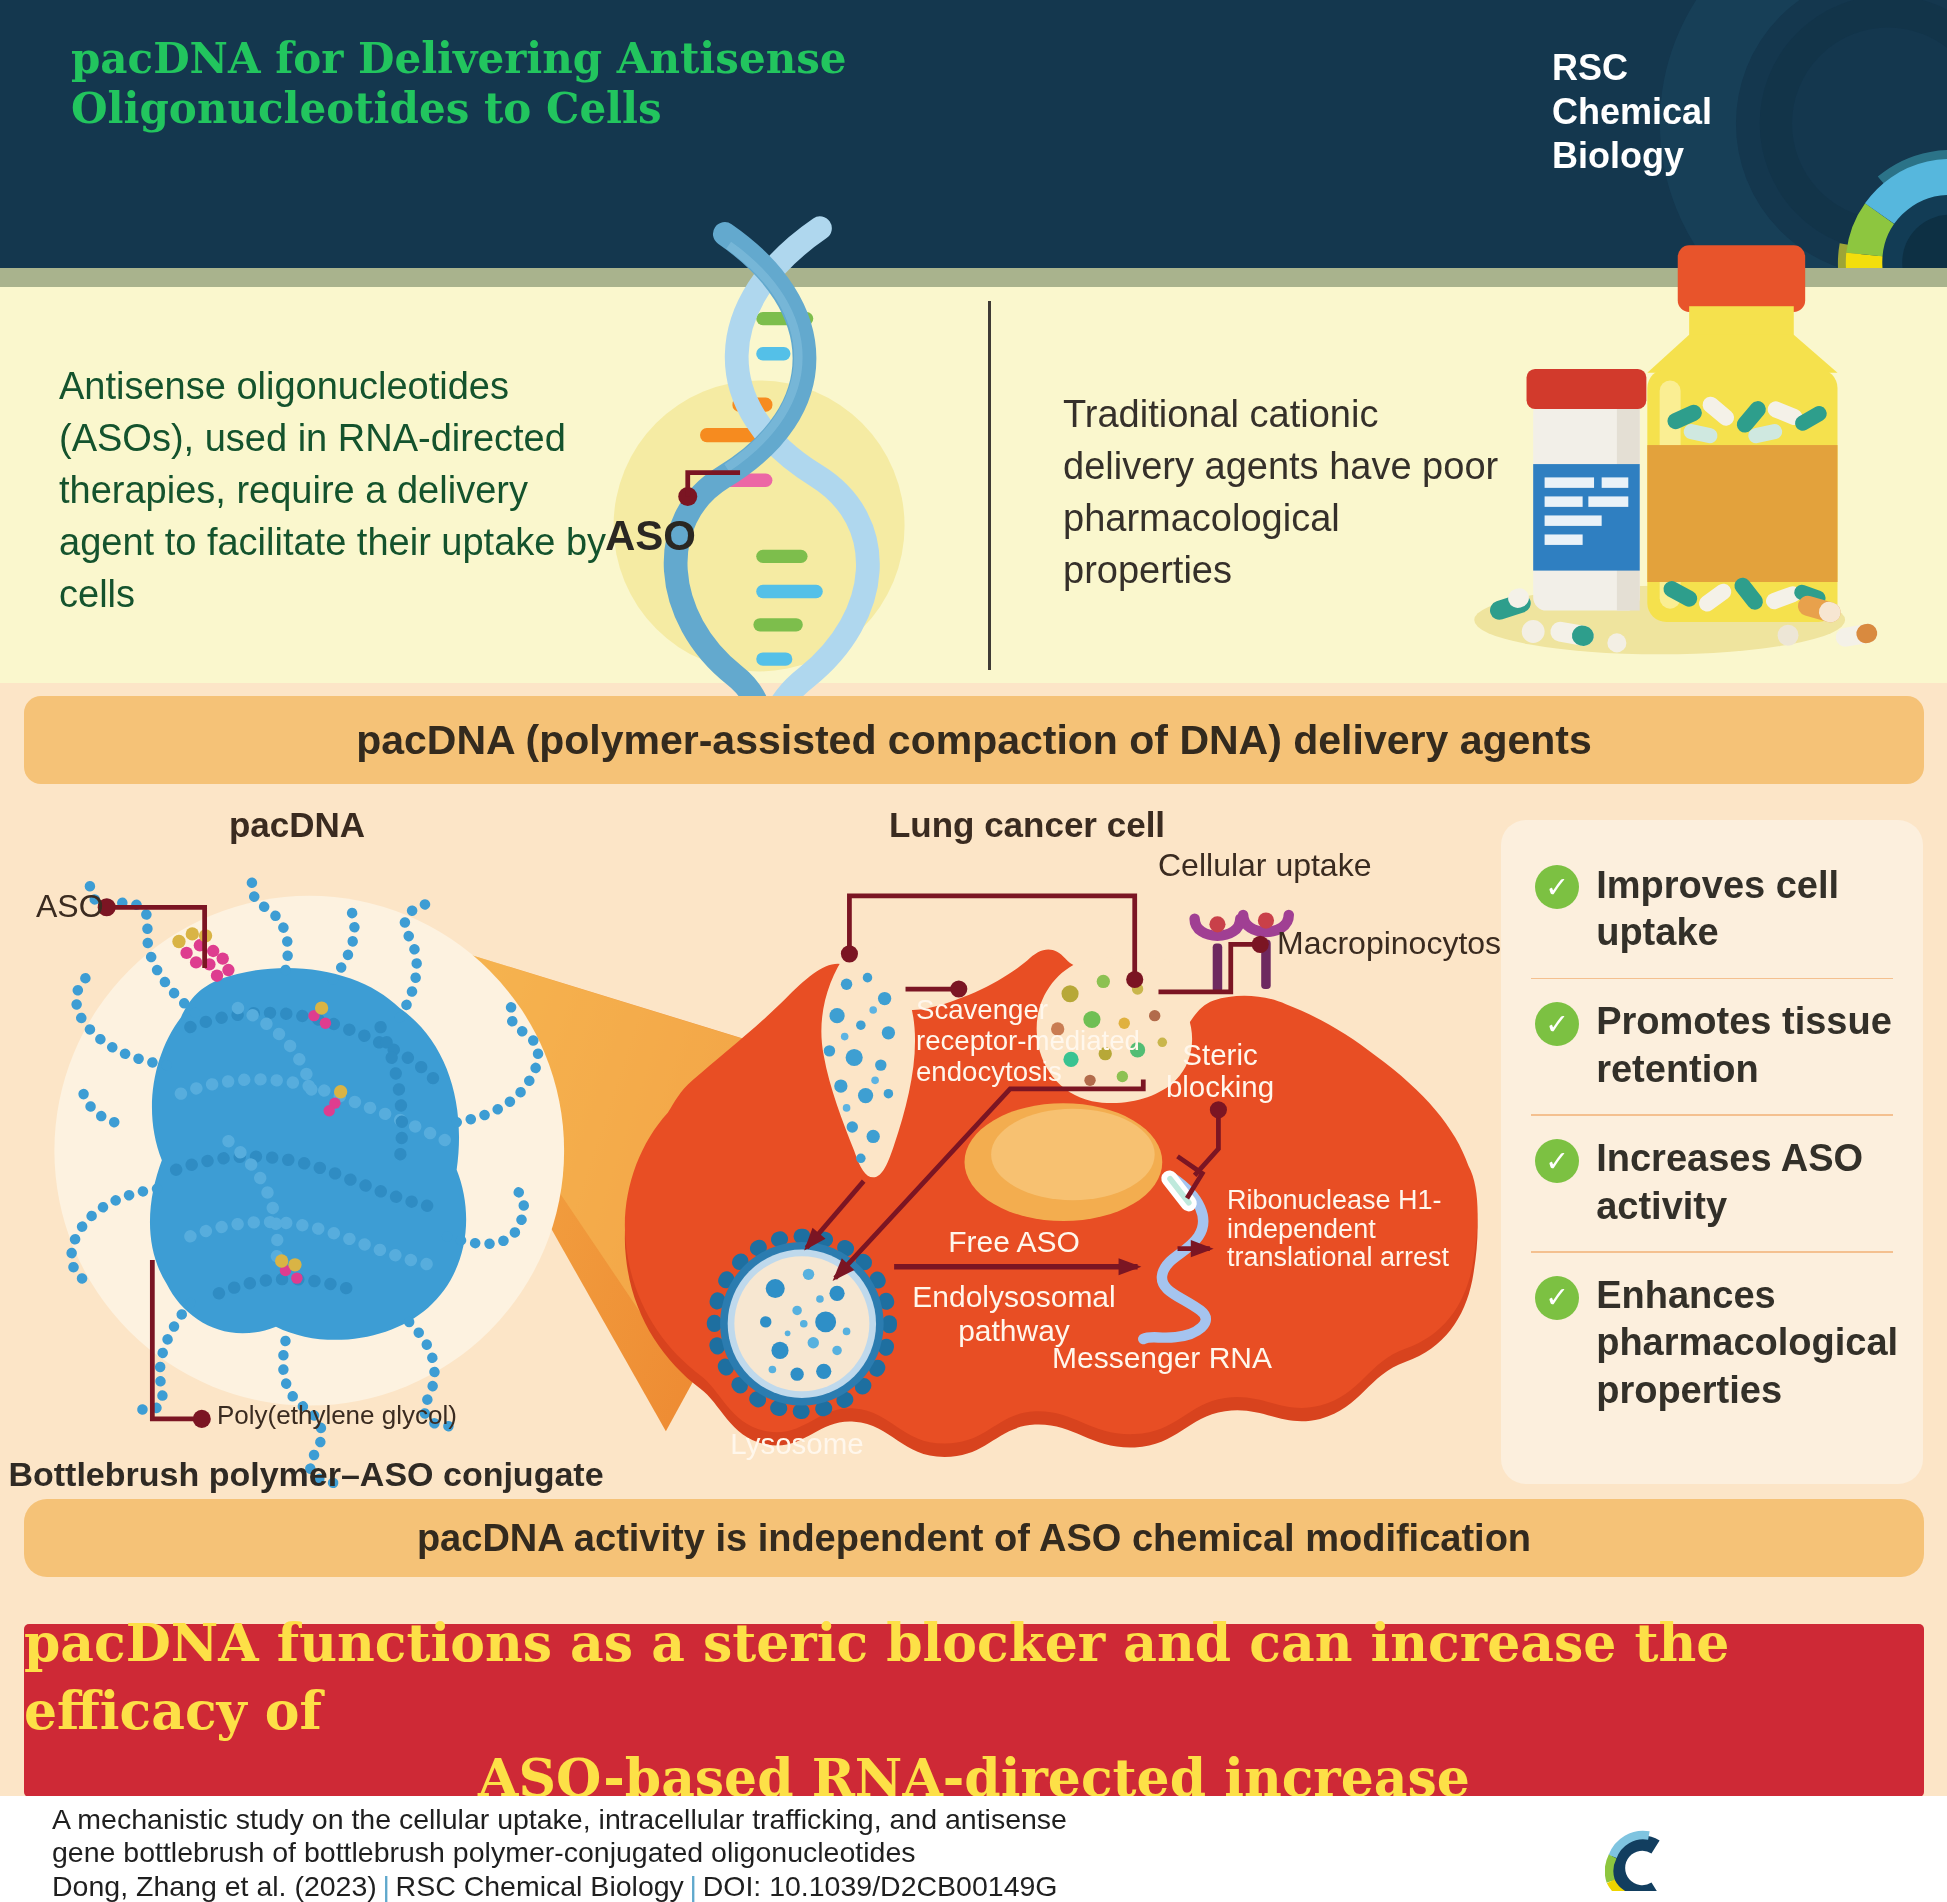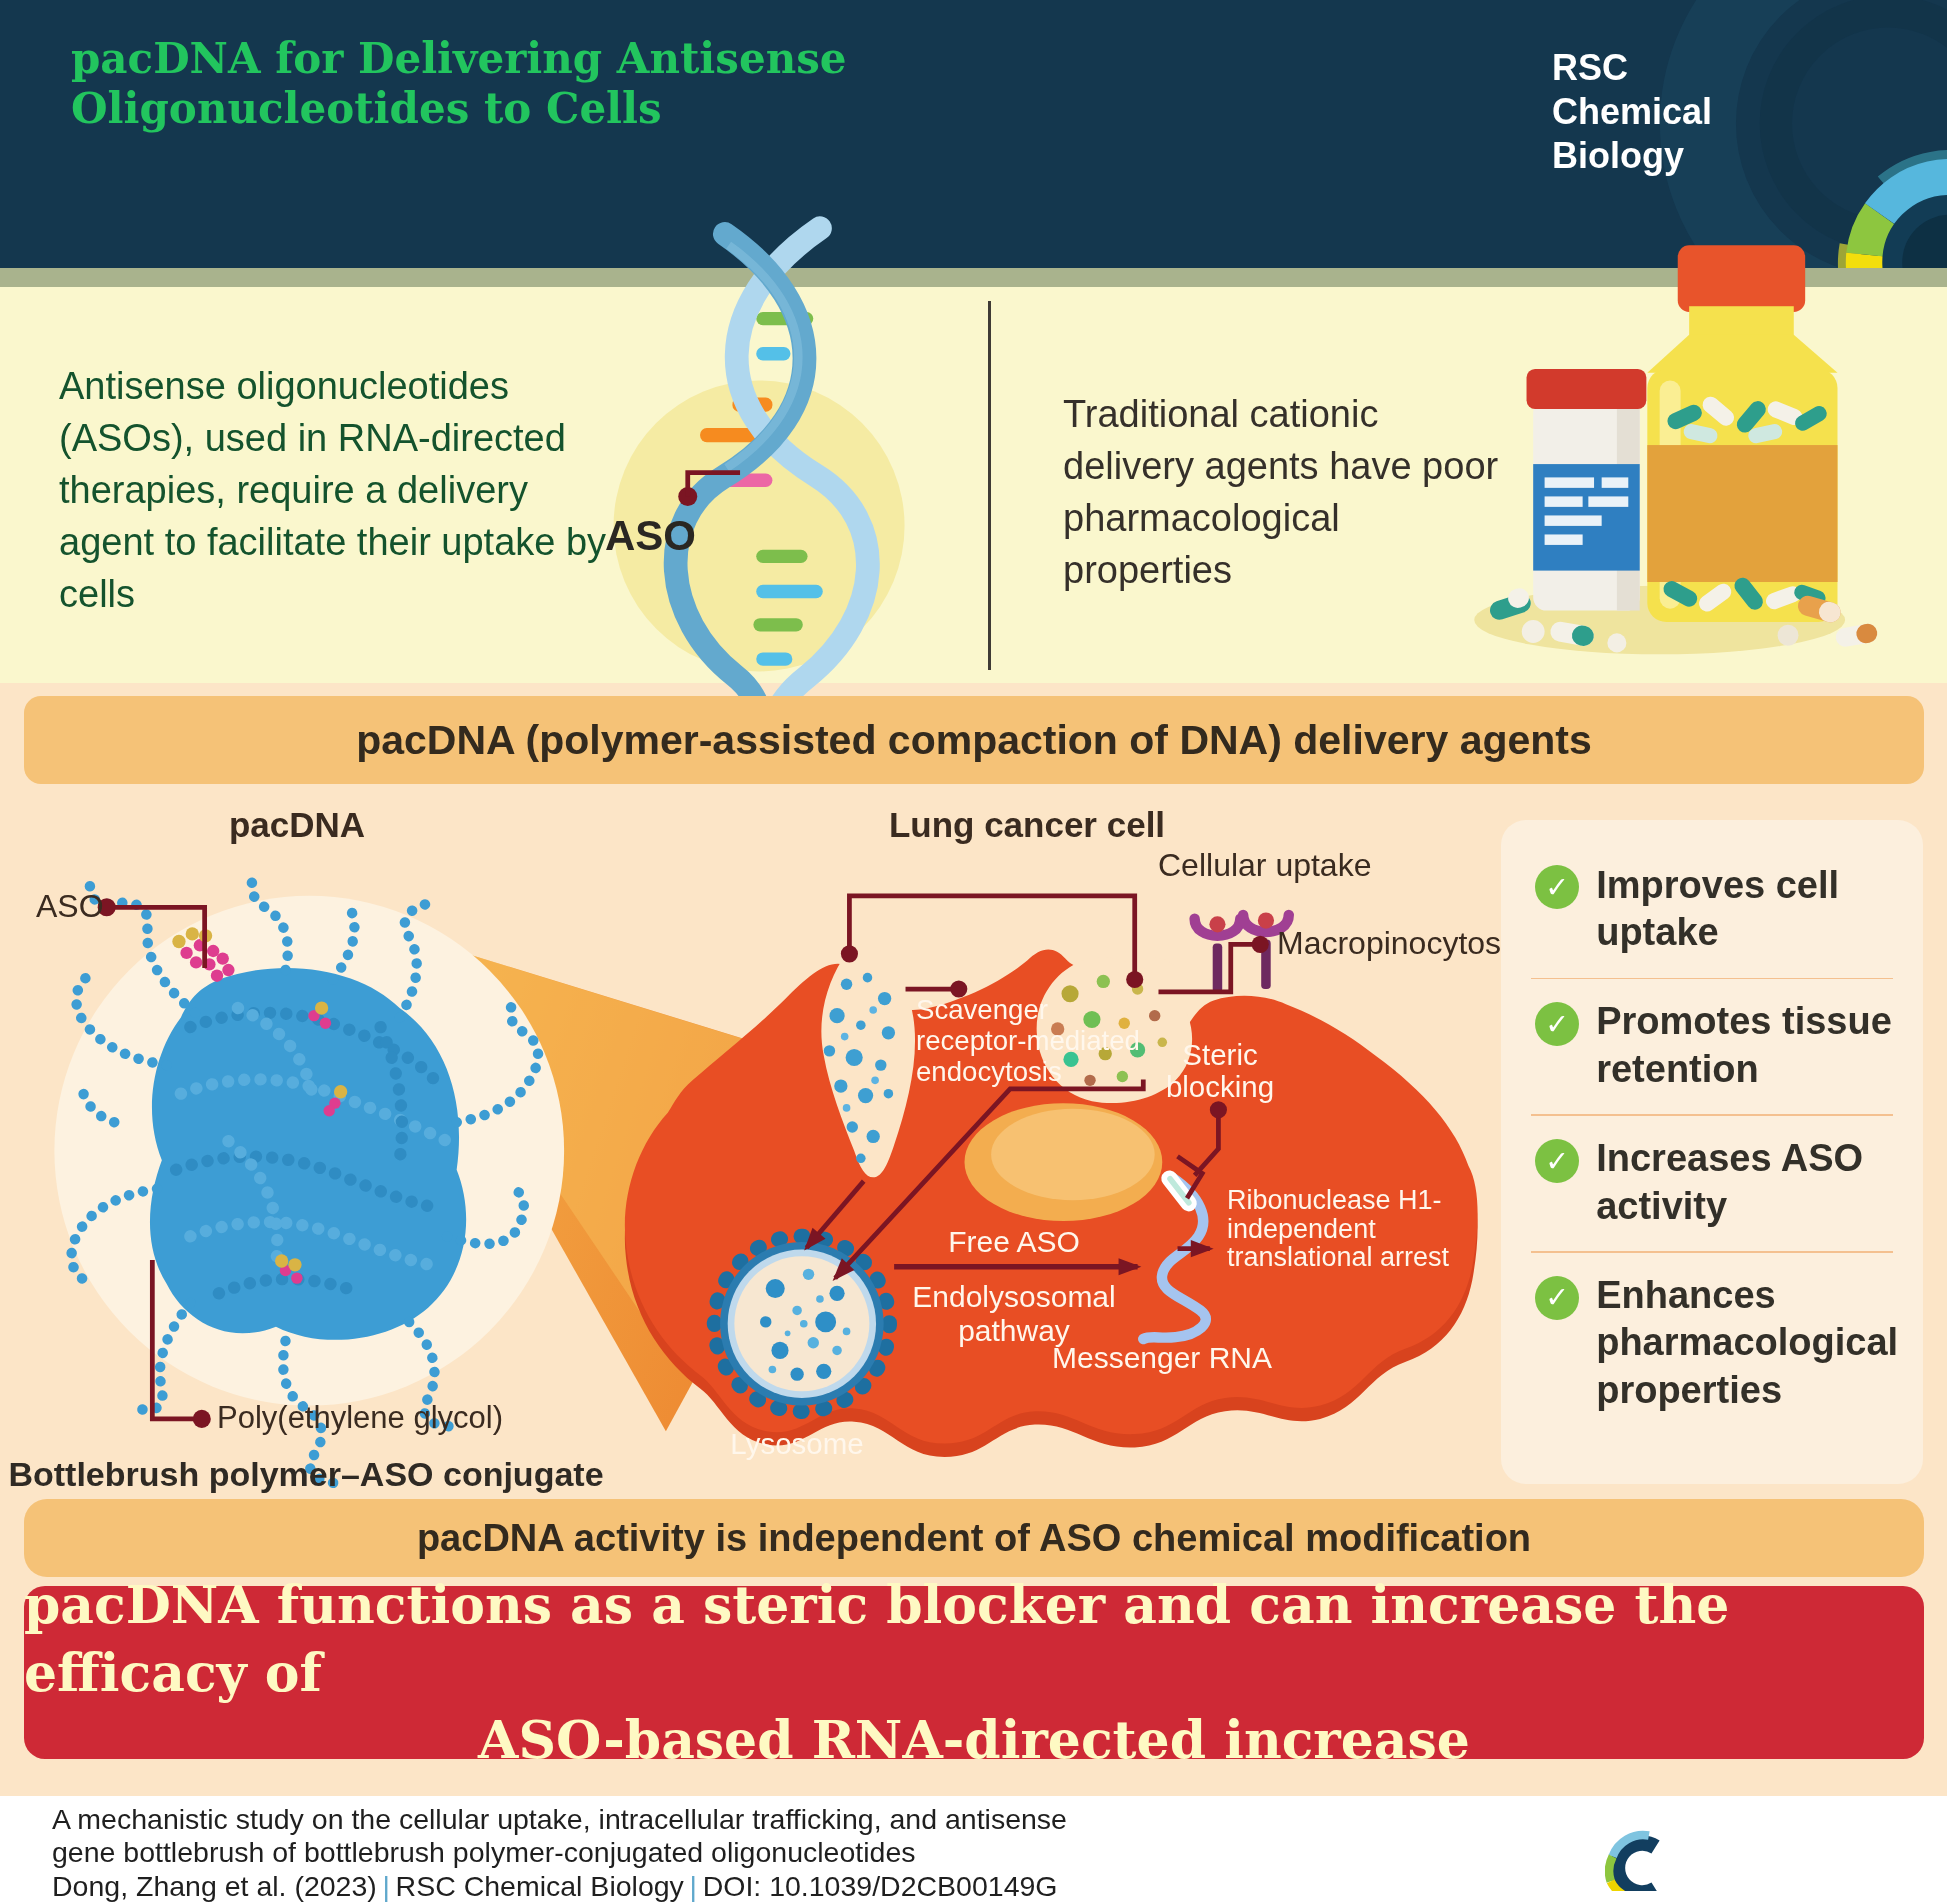--- a/index.html
+++ b/index.html
@@ -26,21 +26,21 @@
   
   .mainsec{left:0;top:683px;width:1948px;height:1113px;background:#FCE5C7;}
   .banner1{left:24px;top:696px;width:1900px;height:88px;background:#F5C277;border-radius:17px;
            display:flex;align-items:center;justify-content:center;
            font-size:41px;font-weight:bold;color:#332A1E;}
   .lbl-dark{color:#3A2B20;font-size:32px;}
   .lbl-white{color:#FFF7EC;}
   .pacdna-lbl{left:297px;top:805px;font-size:35px;font-weight:bold;color:#3A2B20;}
   .cell-lbl{left:1027px;top:805px;font-size:35px;font-weight:bold;color:#3A2B20;}
   .aso-lbl2{left:36px;top:888px;font-size:32px;color:#3A2B20;}
-  .peg-lbl{left:217px;top:1400px;font-size:31px;color:#3A2B20;}
+  .peg-lbl{left:217px;top:1400px;font-size:26px;color:#3A2B20;}
   .conj-lbl{left:306px;top:1455px;font-size:34px;font-weight:bold;color:#2F2A24;white-space:nowrap;}
   .uptake-lbl{left:1158px;top:847px;}
   .macro-lbl{left:1277px;top:925px;}
   .scav-lbl{left:916px;top:995px;width:247px;font-size:27.6px;line-height:1.12;}
   .steric-lbl{left:1220px;top:1039px;width:181px;font-size:29.5px;line-height:1.1;}
   .freeaso-lbl{left:1014px;top:1225px;font-size:30px;}
   .endo-lbl{left:1014px;top:1280px;width:276px;font-size:30px;line-height:1.12;}
   .lyso-lbl{left:797px;top:1427px;font-size:29.5px;}
   .mrna-lbl{left:1162px;top:1341px;font-size:30px;white-space:nowrap;}
   .ribo-lbl{left:1227px;top:1186px;width:224px;font-size:27px;line-height:1.06;}
@@ -51,23 +51,23 @@
   .benefit{display:flex;align-items:flex-start;gap:17px;padding:5.7px 0 13.3px 5.7px;}
   .benefit-text{font-size:38px;font-weight:bold;color:#333029;line-height:1.25;width:314px;}
   .check{flex:0 0 auto;width:44px;height:44px;border-radius:50%;background:#7CC142;color:#FFFFFF;
          font-size:28.5px;font-weight:bold;display:flex;align-items:center;justify-content:center;margin-top:3.8px;}
   .bdivider{height:1.9px;background:#F4C08F;margin:7.6px 1.9px 13.3px 1.9px;}
 
   
   .banner2{left:24px;top:1499px;width:1900px;height:78px;background:#F5C277;border-radius:23px;
            display:flex;align-items:center;justify-content:center;
            font-size:38px;font-weight:bold;color:#332A1E;}
-  .redbanner{left:24px;top:1586px;width:1900px;height:173px;background:#CE2936;border-radius:21px;
+  .redbanner{left:24px;top:1624px;width:1900px;height:173px;background:#CE2936;border-radius:5px;
              display:flex;flex-direction:column;align-items:center;justify-content:center;
-             color:#fef9c3;font-family:"DejaVu Serif","Liberation Serif",serif;
+             color:#fde047;font-family:"DejaVu Serif","Liberation Serif",serif;
              font-weight:bold;font-size:52px;line-height:1.3;}
 
   
   .footer{left:0;top:1796px;width:1948px;height:107px;background:#FFFFFF;}
   .ref{left:52px;top:1803px;font-size:28.5px;line-height:1.17;color:#1F1F1F;}
   .pipe{color:#5FA8CC;padding:0 5.7px;}
   .rsclogo-text{left:1691px;top:1815px;font-size:29.5px;line-height:1.2;color:#1A5580;letter-spacing:1px;}
   .rsclogo-text b{font-weight:bold;}
   svg{display:block;}
   .overlay{left:0;top:0;width:1948px;height:1902px;pointer-events:none;}

